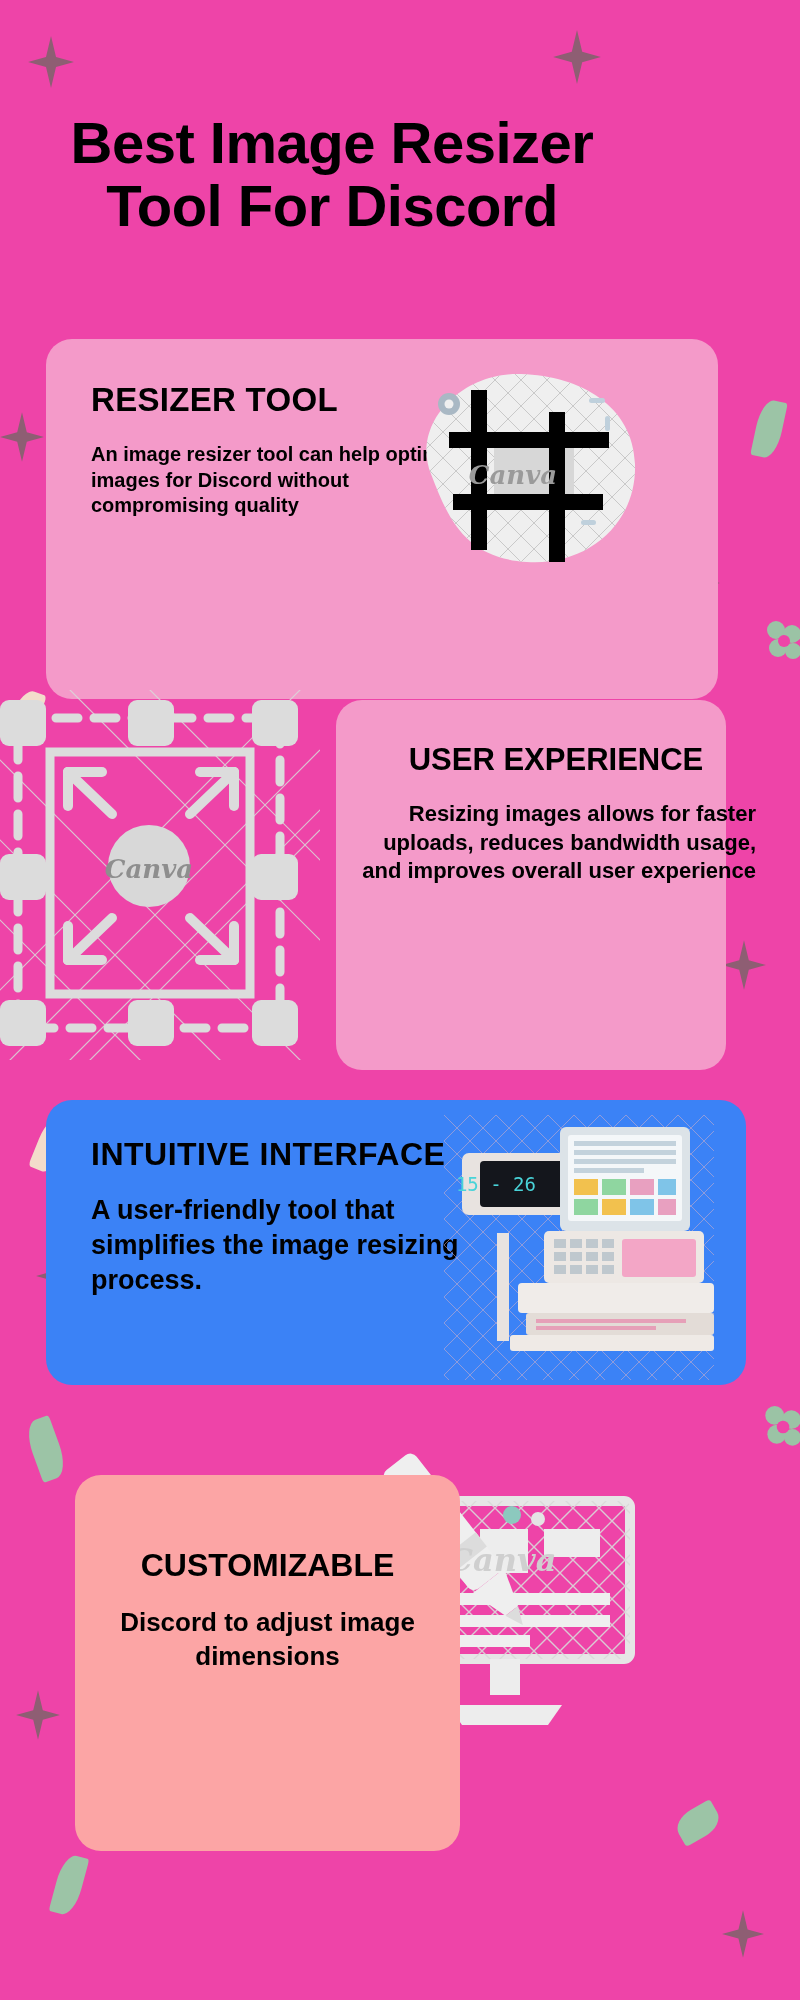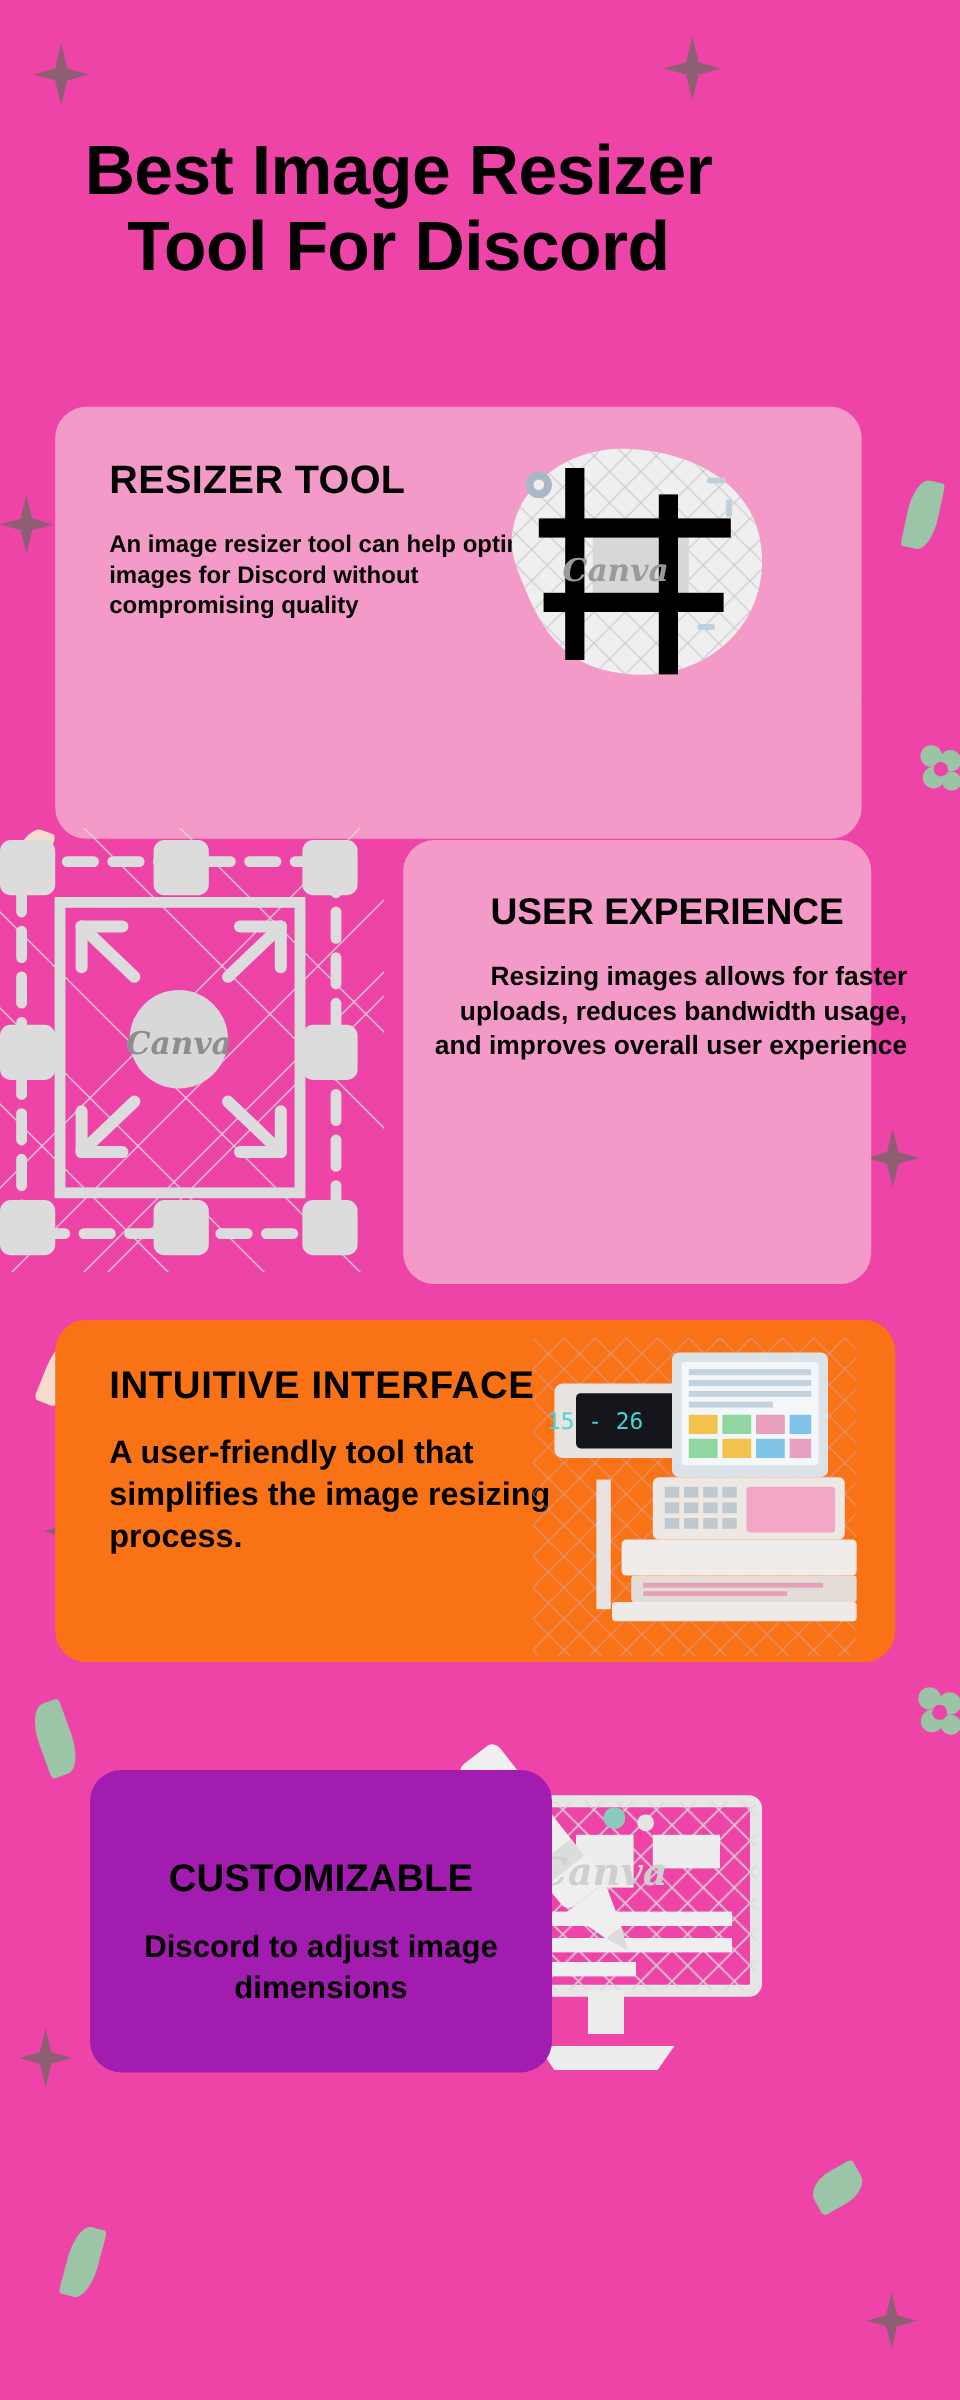--- a/index.html
+++ b/index.html
@@ -31,25 +31,25 @@
   .card-body  { color:#000; font-weight:bold; }
 
   #card-resizer { left:46px; top:310px; width:672px; height:360px; background:#F49AC9;margin-top:29px; }
   #card-resizer .card-title { position:absolute; left:45px; top:42px; font-size:33px; letter-spacing:.3px; }
   #card-resizer .card-body  { position:absolute; left:45px; top:103px; width:380px; font-size:20px; line-height:1.28; }
 
   #card-ux { left:336px; top:700px; width:390px; height:370px; background:#F49AC9; }
   #card-ux .card-title { position:absolute; left:0; top:42px; width:440px; text-align:center; font-size:31px; }
   #card-ux .card-body  { position:absolute; left:20px; top:100px; width:400px; text-align:right; font-size:22px; line-height:1.3; }
 
-  #card-intuitive { left:46px; top:1100px; width:700px; height:285px; background:#f97316; }
+  #card-intuitive { left:46px; top:1100px; width:700px; height:285px; background:#3b82f6; }
   #card-intuitive .card-title { position:absolute; left:45px; top:36px; font-size:32px; letter-spacing:.5px; }
   #card-intuitive .card-body  { position:absolute; left:45px; top:93px; width:390px; font-size:27px; line-height:1.3; }
 
-  #card-custom { left:75px; top:1475px; width:385px; height:252px; background:#a21caf; }
+  #card-custom { left:75px; top:1475px; width:385px; height:376px; background:#fca5a5; }
   #card-custom .card-title { position:absolute; left:0; top:72px; width:385px; text-align:center; font-size:32px; }
   #card-custom .card-body  { position:absolute; left:25px; top:130px; width:335px; text-align:center; font-size:26px; line-height:1.32; }
 
   
   .illus { position:absolute; }
 </style>
 </head>
 <body>
 
 <div class="stage">

